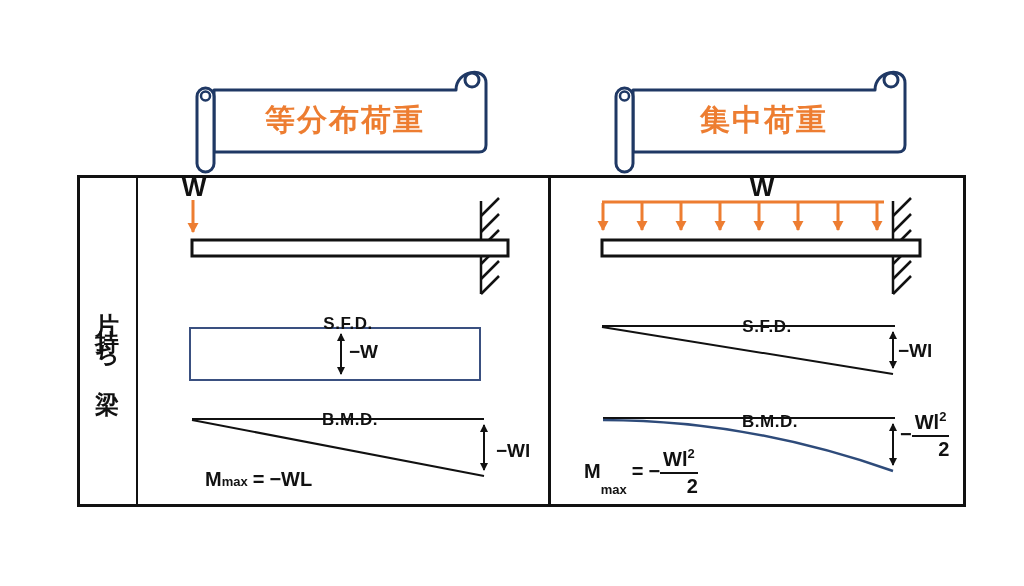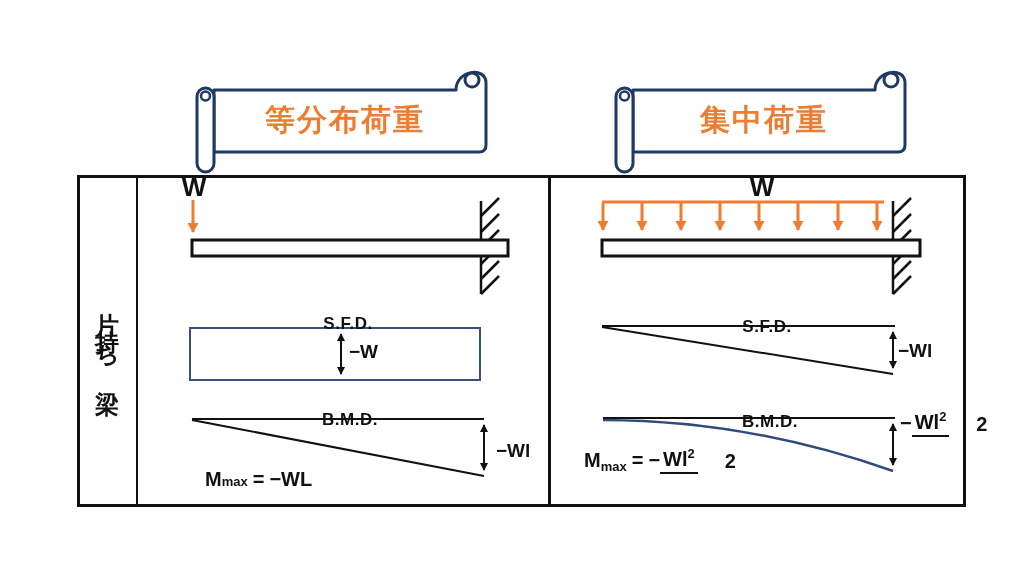--- a/index.html
+++ b/index.html
@@ -23,21 +23,21 @@
     writing-mode:vertical-rl; text-orientation:upright;
     font-size:24px; font-weight:600; letter-spacing:17px; line-height:1;
   }
   .wlabel { font-size:26px; font-weight:700; }
   .dtitle { font-size:17px; font-weight:700; letter-spacing:0.5px;margin-top:14px; }
   .dvalue { font-size:19px; font-weight:700; }
   .formula { display:flex; align-items:baseline; font-size:20px; font-weight:700; }
   .formula-c { display:flex; align-items:center; font-size:20px; font-weight:700; }
   .formula sub, .formula-c sub { font-size:13px; font-weight:700; }
   .eq { margin:0 5px; }
-  .frac { display:inline-flex; align-items:center; line-height:1.05;gap:27px; }
+  .frac { display:inline-flex; flex-direction:column; align-items:flex-end; line-height:1.05; }
   .frac .num { padding:0 3px 2px 3px; border-bottom:2.5px solid #111; }
   .frac .den { padding-top:2px; }
   .frac sup, .supwrap sup { font-size:13px; font-weight:700; vertical-align:super; }
   svg { display:block; }
 </style>
 </head>
 <body>
 
 <div class="stage">
 

